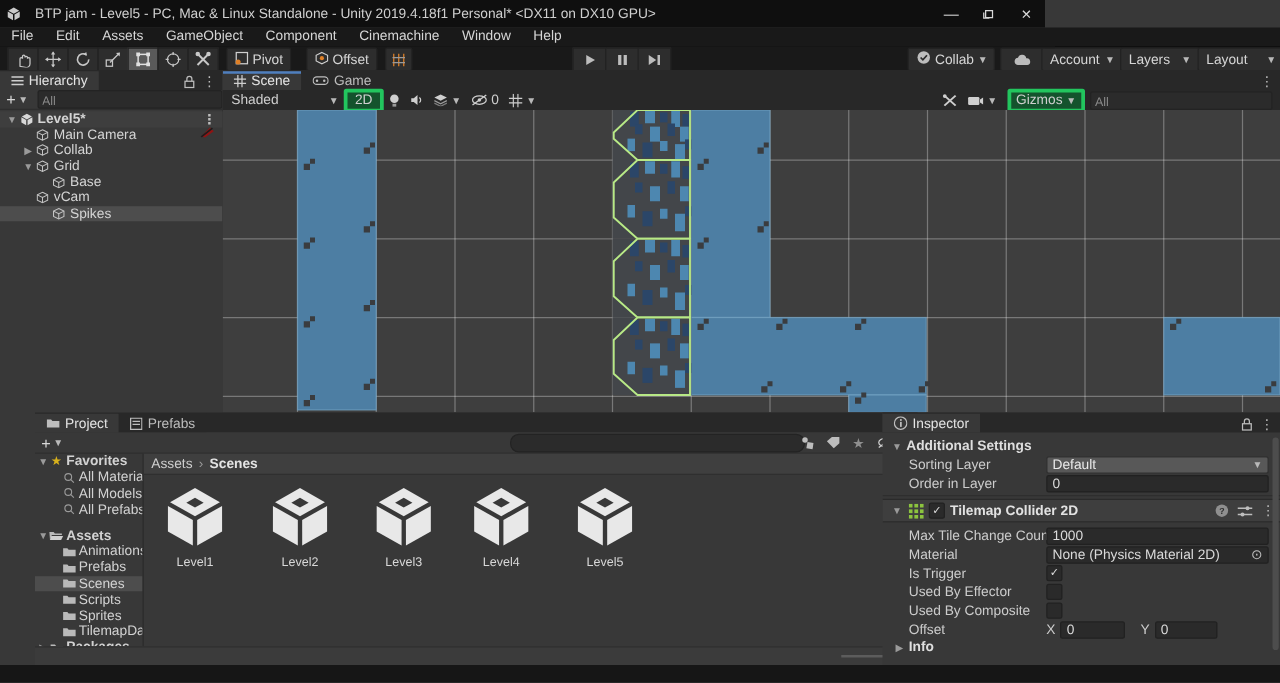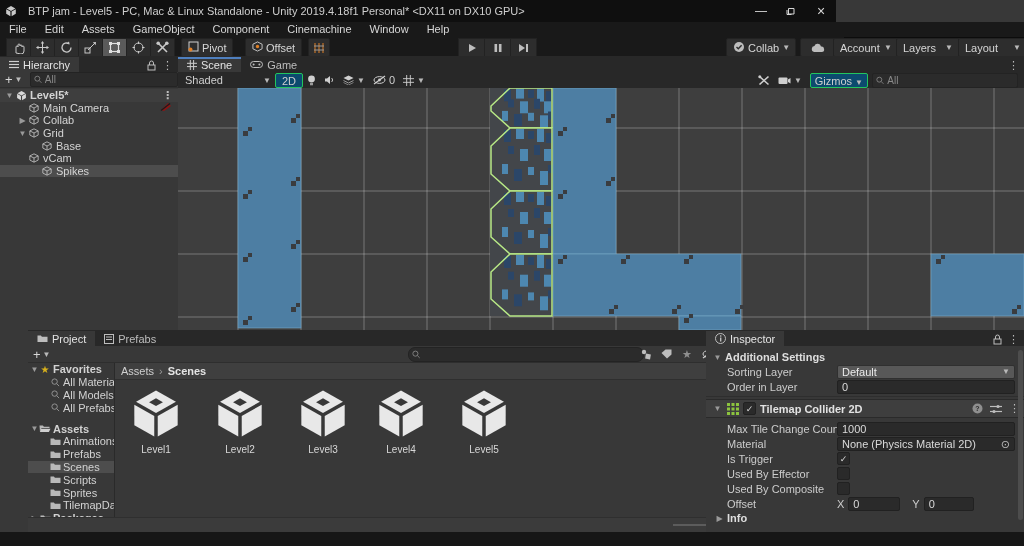--- a/index.html
+++ b/index.html
@@ -22,37 +22,37 @@
   .tool-group .tbtn:last-child{border-right-width:1px;}
   .pill{position:absolute;top:1px;display:flex;align-items:center;gap:3px;background:#2d2d2d;border:1px solid #222;height:17px;padding:0 6px;border-radius:2px;color:#d6d6d6;}
   .caret{color:#b9b9b9;font-size:8px;}
   
   .panel{position:absolute;background:#383838;}
   .tabbar{position:absolute;left:0;top:0;right:0;height:16px;background:#282828;display:flex;align-items:flex-end;}
   .tab{height:15px;display:flex;align-items:center;gap:4px;padding:0 9px;background:#282828;color:#bdbdbd;font-size:11px;}
   .tab.active{background:#383838;color:#e4e4e4;}
   .tab.active.focused{box-shadow:inset 0 2px 0 #4f7fbe;}
   .panel-kebab{margin-left:auto;color:#bdbdbd;display:flex;align-items:center;gap:6px;padding-right:5px;font-size:11px;}
-  .searchbox{background:#2b2b2b;border:1px solid #232323;border-radius:2px;display:flex;align-items:center;height:13px;padding:0 3px;gap:3px;}
+  .searchbox{background:#2b2b2b;border:1px solid #232323;border-radius:2px;display:flex;align-items:center;height:13px;padding:0 3px;gap:3px;flex-direction:column;}
   .searchbox input{background:transparent;border:0;outline:0;color:#cfcfcf;font-size:10px;width:100%;padding:0;font-family:inherit;}
   .searchbox input::placeholder{color:#8a8a8a;}
   
   #hierarchy{left:0;top:56px;width:178px;height:274px;border-right:1px solid #242424;}
   #h-toolbar{position:absolute;left:0;top:16px;width:178px;height:15px;display:flex;align-items:center;border-bottom:1px solid #2e2e2e;background:#383838;}
   #h-tree{position:absolute;left:0;top:33px;right:0;bottom:0;}
   .h-row{display:flex;align-items:center;height:12.6px;font-size:11px;color:#d4d4d4;white-space:nowrap;}
   .h-row.selected{background:#4d4d4d;}
   .h-row.scene-root{background:#3e3e3e;font-weight:bold;}
   .fold{width:11px;text-align:center;color:#9a9a9a;font-size:8px;flex:0 0 auto;}
   .obj-icon{width:12px;height:11px;flex:0 0 auto;margin-right:3px;display:flex;align-items:center;justify-content:center;}
   
   #scene{left:178px;top:56px;width:846px;height:274px;}
   #scene-toolbar{position:absolute;left:0;top:16px;width:846px;height:16px;background:#282828;border-bottom:1px solid #1f1f1f;display:flex;align-items:center;}
   .sbtn{height:13px;display:flex;align-items:center;gap:3px;color:#cfcfcf;padding:0 4px;}
-  .sbtn.box{background:#0c4a6e;border:1px solid #22c55e;border-radius:2px;align-items:flex-end;}
+  .sbtn.box{background:#14532d;border:3px solid #22c55e;border-radius:2px;}
   #viewport{position:absolute;left:0;top:32px;width:846px;height:242px;background:#3e3e3e;overflow:hidden;}
   
   #project{left:0;top:330px;width:705px;height:202px;border-right:1px solid #242424;margin-left:28px;}
   #p-row2{position:absolute;left:0;top:16px;width:705px;height:16px;background:#383838;display:flex;align-items:center;border-bottom:1px solid #2e2e2e;}
   #p-tree{position:absolute;left:0;top:33px;width:86px;bottom:14px;border-right:1px solid #2a2a2a;overflow:hidden;}
   .p-row{display:flex;align-items:center;height:12.8px;font-size:11px;white-space:nowrap;overflow:hidden;}
   .p-row.selected{background:#4d4d4d;}
   .p-row.bold{font-weight:bold;}
   #p-crumb{position:absolute;left:87px;top:33px;right:0;height:16px;background:#3f3f3f;border-bottom:1px solid #2f2f2f;display:flex;align-items:center;gap:5px;padding-left:6px;}
   #p-files{position:absolute;left:87px;top:49px;right:0;bottom:30px;}

